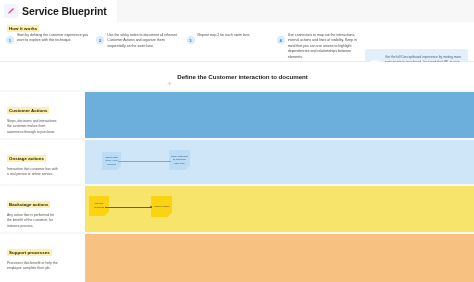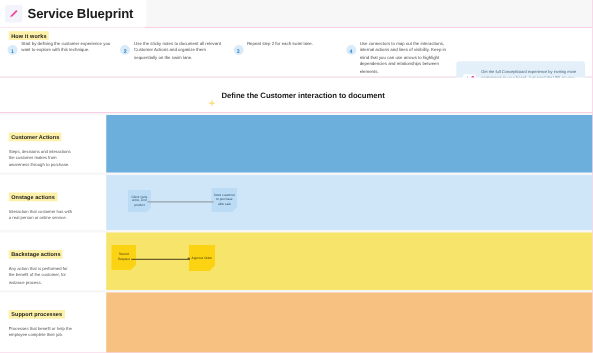--- a/index.html
+++ b/index.html
@@ -2,21 +2,21 @@
 <html><head>
 <meta charset="utf-8">
 <style>
   * { box-sizing: border-box; margin: 0; padding: 0; }
   html, body {
     width: 474px; height: 282px;
     font-family: "Liberation Sans", sans-serif;
     background: #ffffff;
     overflow: hidden;
   }
-  #app { position: relative; width: 474px; height: 282px; background: #ec4899; }
+  #app { position: relative; width: 474px; height: 282px; background: #d946ef; }
 
   
   .header {
     position: absolute; left: 0; top: 0; width: 474px; height: 22px;
     background: #f7f7f7;
   }
   .title-chip {
     position: absolute; left: 0; top: 0; height: 22px;
     display: flex; align-items: center; gap: 4px;
     background: #ffffff; padding: 0 10px 0 4px;

